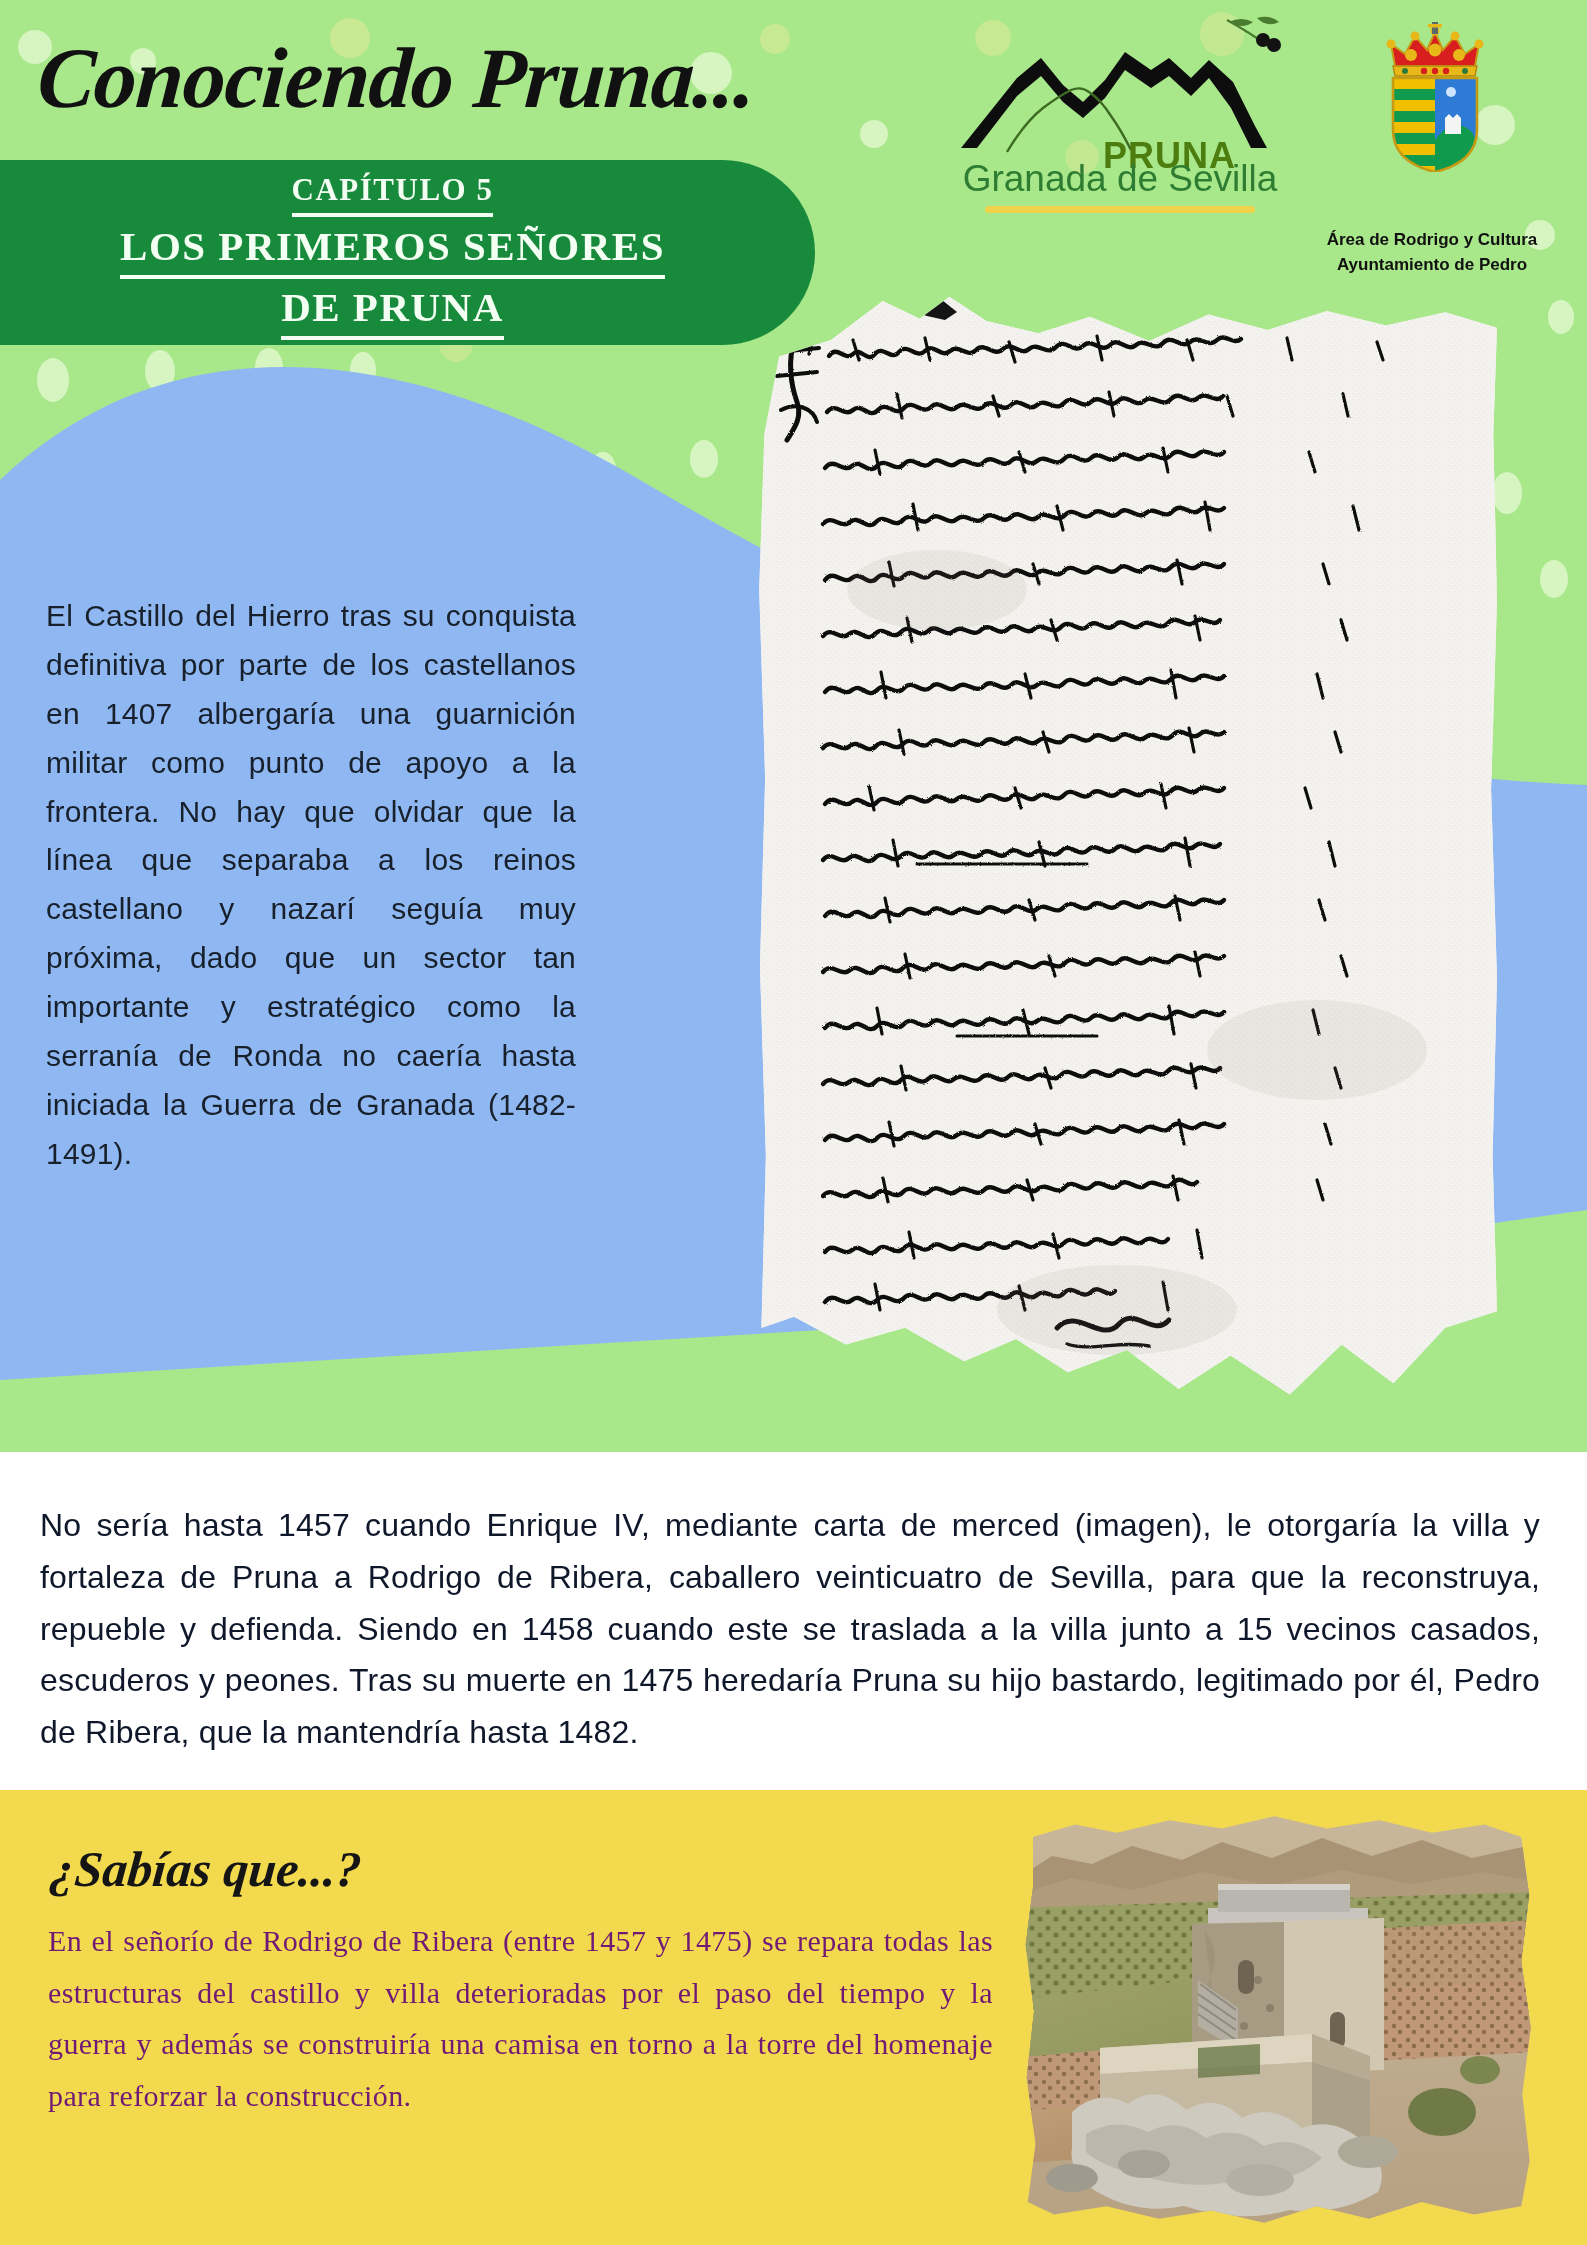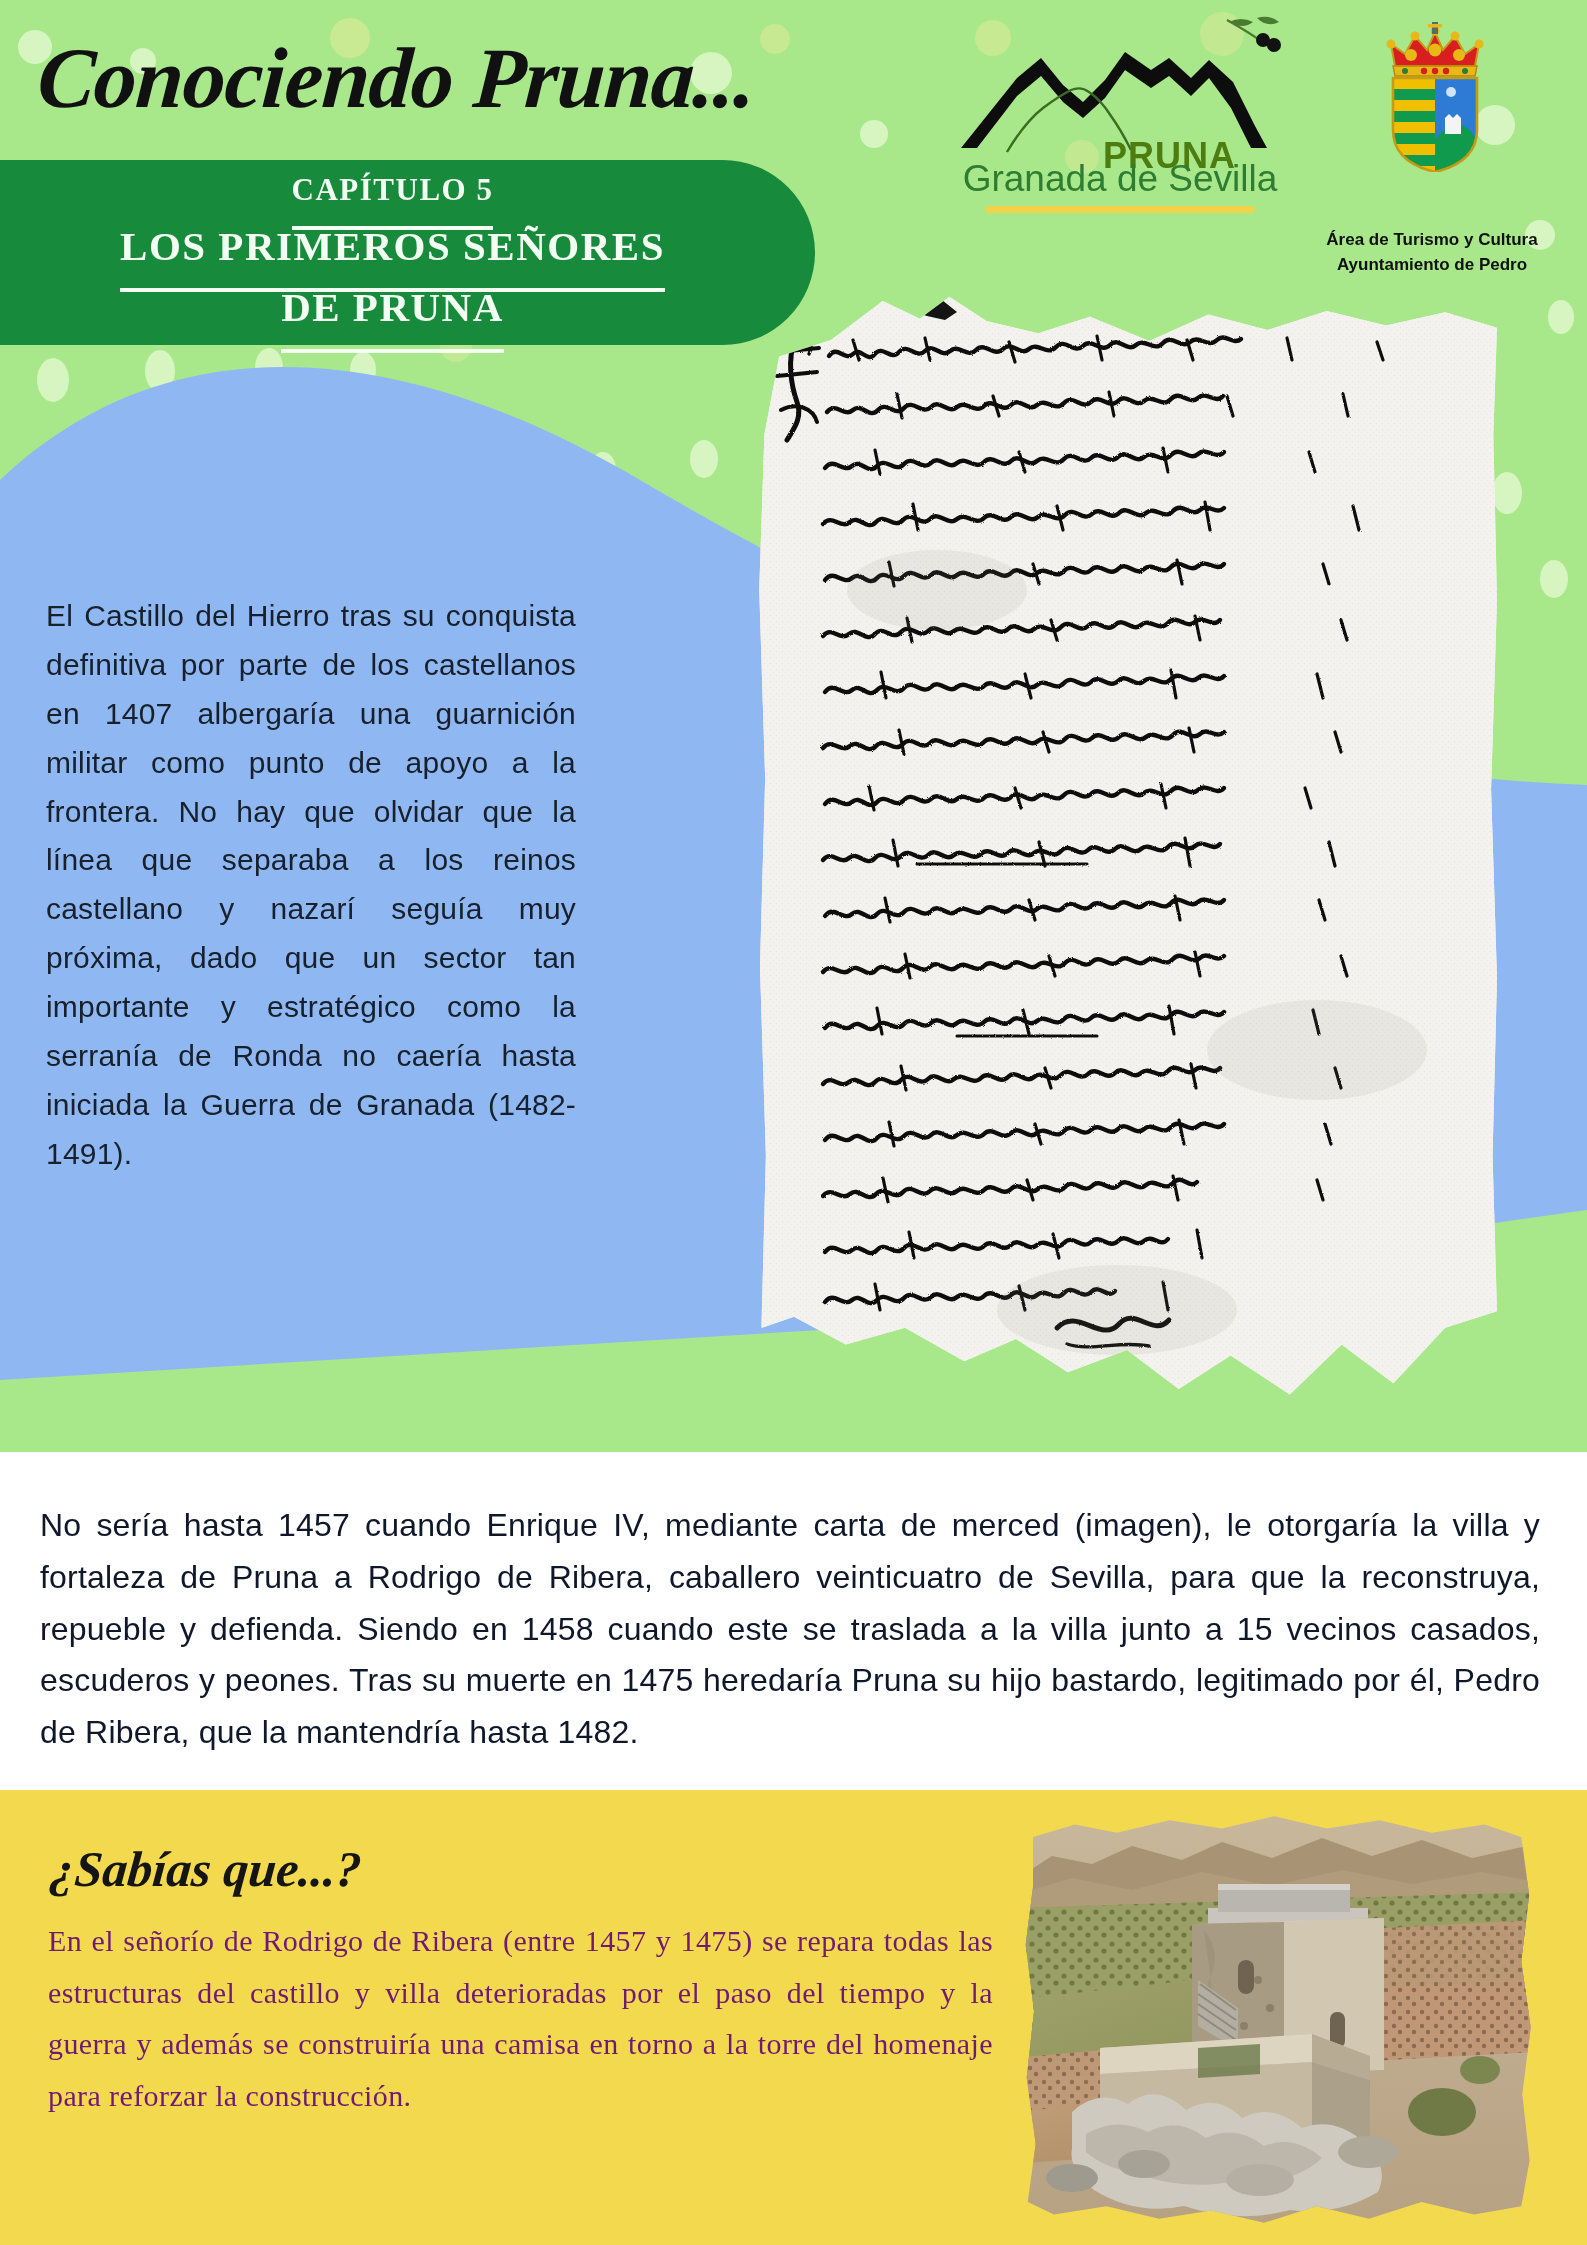--- a/index.html
+++ b/index.html
@@ -43,21 +43,21 @@
   }
   .chapter-num,.chapter-title-1,.chapter-title-2{
     position:absolute;width:845px;text-align:center;left:0;
     color:#f2fff2;
     font-family:"Liberation Serif", serif;
     font-weight:bold;letter-spacing:1.5px;
   }
   .chapter-num{top:12px;font-size:31px;}
   .chapter-title-1{top:62px;font-size:41px;}
   .chapter-title-2{top:123px;font-size:41px;}
-  .ul{border-bottom:4px solid #f2fff2;display:inline-block;padding-bottom:18px;}
+  .ul{border-bottom:4px solid #f2fff2;display:inline-block;padding-bottom:5px;}
 
   
   .logo-pruna{position:absolute;left:955px;top:30px;width:330px;height:180px;}
   .logo-pruna .pruna-word{
     position:absolute;left:148px;top:105px;
     font-family:"Liberation Sans", sans-serif;
     font-weight:bold;font-size:36px;color:#4d7c0f;letter-spacing:1px;
   }
   .logo-pruna .atalaya-word{
     position:absolute;left:0px;top:128px;width:330px;text-align:center;
@@ -273,21 +273,21 @@
             <path d="M60,118 Q76,96 92,106 Q102,112 102,130 L102,152 L60,152 Z" fill="#0f9a4e"></path>
             <rect x="70" y="96" width="16" height="16" fill="#f4f4f4"></rect>
             <path d="M70,96 l4,-4 l4,4 l4,-4 l4,4 Z" fill="#f4f4f4"></path>
             <circle cx="76" cy="70" r="5" fill="#cfe4ff"></circle>
           </g>
           <path d="M18,56 L102,56 L102,108 Q102,140 60,150 Q18,140 18,108 Z" fill="none" stroke="#c79a14" stroke-width="2.6"></path>
         </g>
       </svg>
     </div>
     <div class="coat-caption">
-      <span>Área de Turismo y Cultura</span><br>
+      <span>Área de Rodrigo y Cultura</span><br>
       <span>Ayuntamiento de Pedro</span>
     </div>
   </div>
 
   <div class="parchment-wrap">
     <div class="parchment">
       <svg class="parch-lines" viewBox="0 0 740 1110" preserveAspectRatio="none">
         <defs>
           <filter id="rough">
             <feTurbulence type="fractalNoise" baseFrequency="0.9" numOctaves="3" result="n"></feTurbulence>

